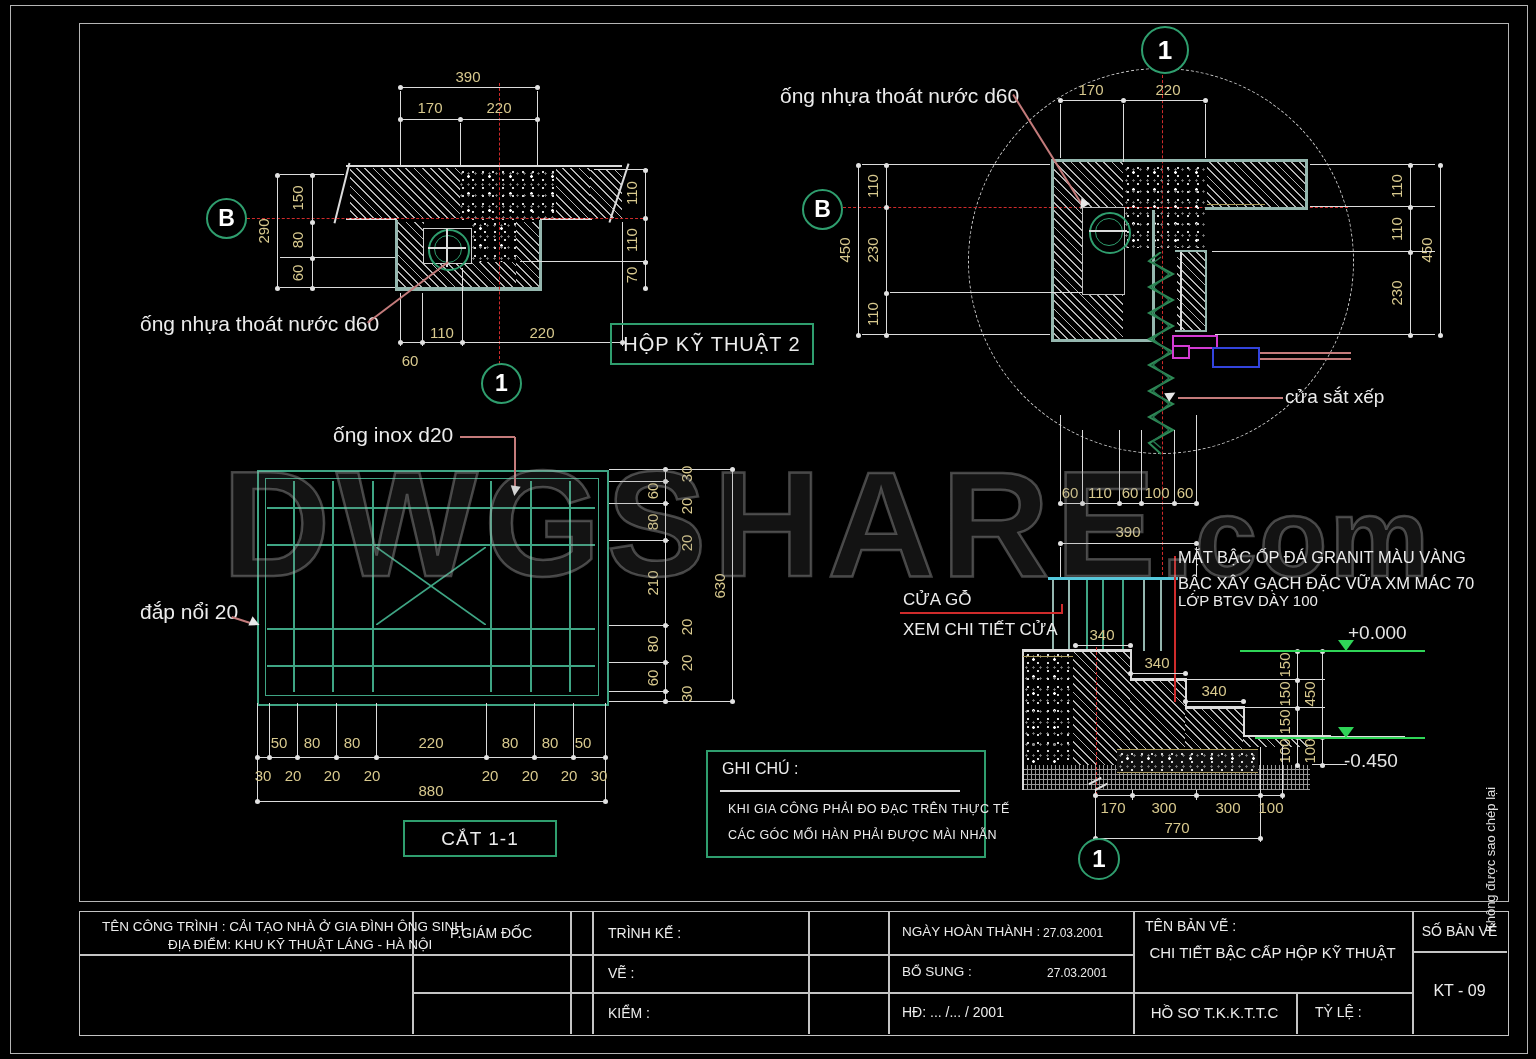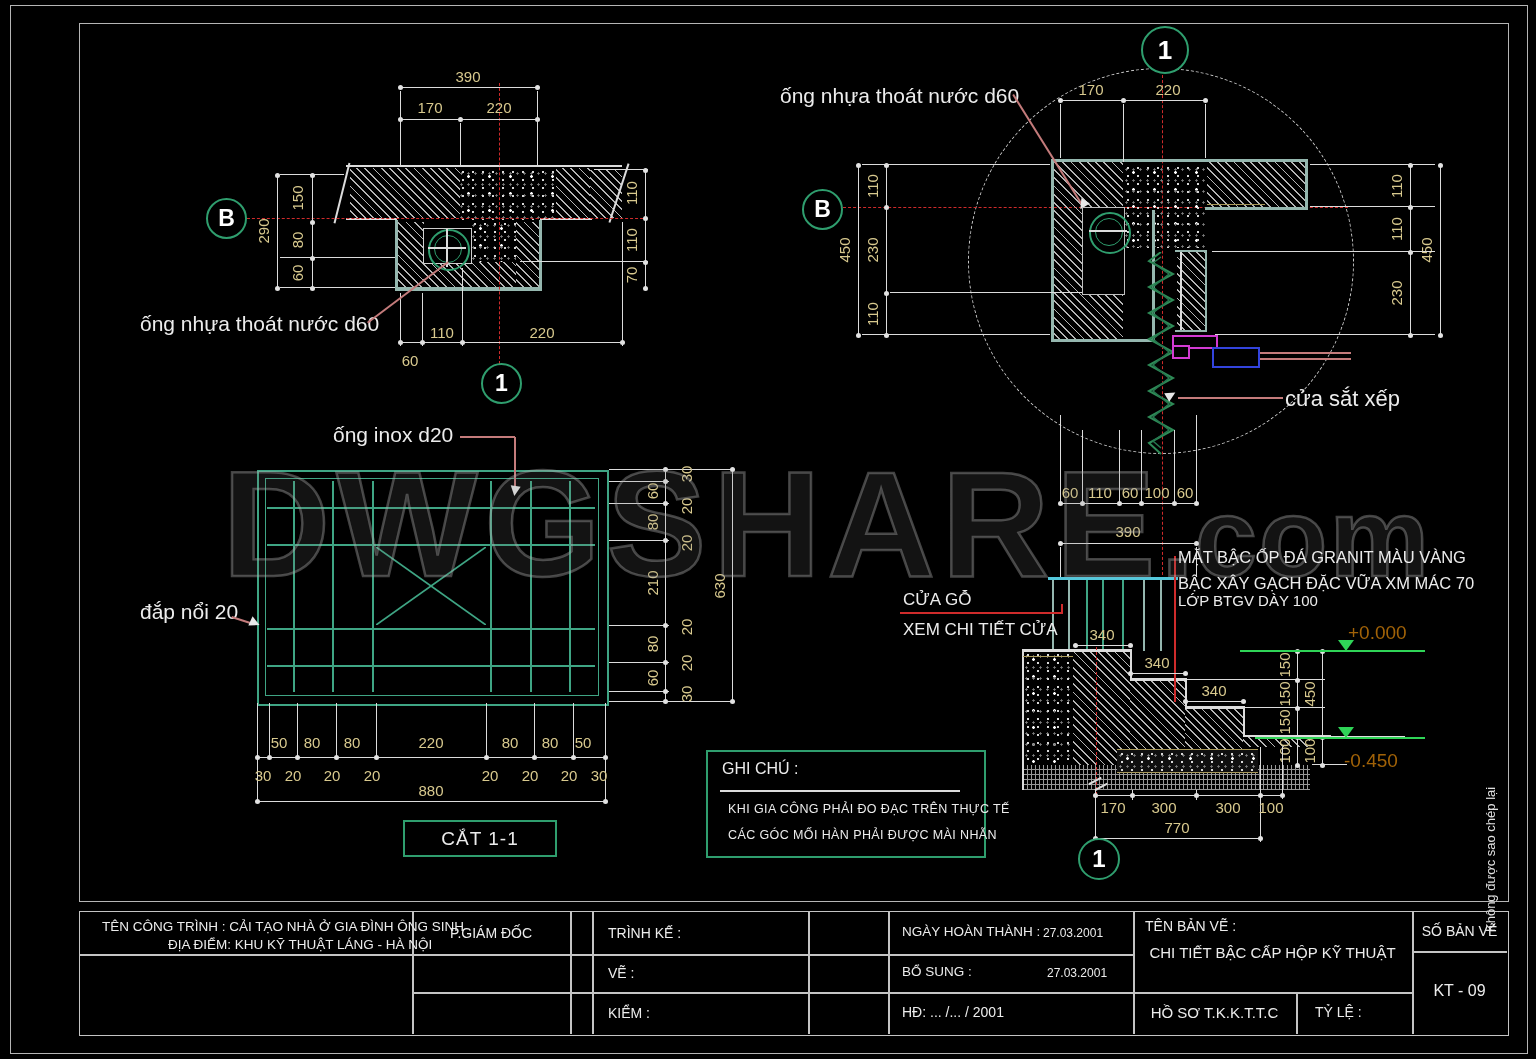--- a/index.html
+++ b/index.html
@@ -17,21 +17,21 @@
   .vdash{position:absolute;border-left:1.5px dashed #cf2b2b}
   .hatch{position:absolute;background:repeating-linear-gradient(45deg,rgba(0,0,0,0) 0 4.6px,#b5b5b5 4.6px 5.8px)}
   .conc{position:absolute;background-image:radial-gradient(circle,#d8d8d8 .9px,transparent 1.4px),radial-gradient(circle,#7d7d7d .9px,transparent 1.4px),radial-gradient(circle,#fff 1.1px,transparent 1.6px);background-size:10px 8px,7px 11px,21px 17px}
   .mesh{position:absolute;background-image:repeating-linear-gradient(90deg,#989898 0 1px,transparent 1px 4px),repeating-linear-gradient(0deg,#989898 0 1px,transparent 1px 5px)}
   .dim{position:absolute;color:#d8c98e;font-size:15px;line-height:15px;white-space:nowrap;transform:translateX(-50%)}
   .dimv{position:absolute;color:#d8c98e;font-size:15px;line-height:15px;white-space:nowrap;transform:translate(-50%,-50%) rotate(-90deg)}
   .dot{position:absolute;width:5px;height:5px;border-radius:50%;background:#e2e2e2;margin:-2px 0 0 -2px}
   .axis{position:absolute;border:2px solid #2f9e6e;border-radius:50%;color:#fff;display:flex;align-items:center;justify-content:center;font-weight:700;background:#000;z-index:6}
   .gbox{position:absolute;border:2px solid #2f9e6e;color:#ececec;display:flex;align-items:center;justify-content:center;white-space:nowrap;letter-spacing:1px;z-index:6}
   .note{position:absolute;color:#ececec;white-space:nowrap}
-  .lvl{position:absolute;color:#a16207;font-size:19px;white-space:nowrap}
+  .lvl{position:absolute;color:#e5e5e5;font-size:19px;white-space:nowrap}
   .tbt{position:absolute;color:#ececec;white-space:nowrap;font-size:13.5px}
   .tri{position:absolute;width:0;height:0;border-left:8px solid transparent;border-right:8px solid transparent;border-top:11px solid #2fd457}
   .arrw{position:absolute;width:0;height:0;border-left:5px solid transparent;border-right:5px solid transparent;border-top:10px solid #e8e8e8}
   #wm{position:absolute;left:222px;top:438px;z-index:30;pointer-events:none;white-space:nowrap;
       font-weight:700;font-size:150px;letter-spacing:6px;color:rgba(120,120,120,.16);
       -webkit-text-stroke:2.5px rgba(175,175,175,.38)}
   #wm .sfx{font-size:112px;letter-spacing:2px}
   .vside{position:absolute;left:1483px;top:932px;transform:rotate(-90deg);transform-origin:0 0;color:#e0e0e0;font-size:13px;white-space:nowrap}
 </style>
 </head>
@@ -124,20 +124,23 @@
   <div class="dim" style="left:442px;top:325px">110</div>
   <div class="dim" style="left:542px;top:325px">220</div>
   <div class="dim" style="left:410px;top:353px">60</div>
   <div class="wl" style="left:400px;top:293px;width:1px;height:53px"></div>
   <div class="wl" style="left:422px;top:293px;width:1px;height:53px"></div>
   <div class="wl" style="left:462px;top:268px;width:1px;height:78px"></div>
   <div class="wl" style="left:622px;top:222px;width:1px;height:124px"></div>
 
   <div class="note" style="left:140px;top:312px;font-size:21px">ống nhựa thoát nước d60</div>
   <div class="sl" style="left:367px;top:322px;width:101px;height:1.5px;transform:rotate(-37deg);transform-origin:0 0"></div>
+  <div class="gbox" style="left:610px;top:323px;width:200px;height:38px;font-size:20px">
+      <span>HỘP KỸ THUẬT 2</span>
+    </div>
 
   <div class="el" style="left:968px;top:68px;width:384px;height:384px;border:1.5px dashed #c9c9c9;border-radius:50%"></div>
   <div class="vdash" style="left:1162px;top:70px;height:510px"></div>
   <div class="hdash" style="left:838px;top:207px;width:510px"></div>
   <div class="axis" style="left:1141px;top:26px;width:44px;height:44px;font-size:26px">
       <span>1</span>
     </div>
   <div class="axis" style="left:802px;top:189px;width:37px;height:37px;font-size:23px">
       <span>B</span>
     </div>
@@ -232,21 +235,21 @@
   <div class="dim" style="left:1157px;top:485px">100</div>
   <div class="dim" style="left:1185px;top:485px">60</div>
   <div class="wl" style="left:1060px;top:543px;width:137px;height:1px"></div>
   <div class="dot" style="left:1060px;top:543px"></div>
     <div class="dot" style="left:1196px;top:543px"></div>
   <div class="dim" style="left:1128px;top:524px">390</div>
 
   <div class="note" style="left:780px;top:84px;font-size:21px">ống nhựa thoát nước d60</div>
   <div class="sl" style="left:1014px;top:94px;width:140px;height:1.5px;transform:rotate(58deg);transform-origin:0 0"></div>
   <div class="arrw" style="left:1078px;top:200px;transform:rotate(32deg)"></div>
-  <div class="note" style="left:1285px;top:386px;font-size:22px">cửa sắt xếp</div>
+  <div class="note" style="left:1285px;top:386px;font-size:19px">cửa sắt xếp</div>
   <div class="sl" style="left:1178px;top:397px;width:105px;height:2px"></div>
   <div class="arrw" style="left:1166px;top:390px;transform:rotate(-120deg)"></div>
 
   <div class="el" style="left:257px;top:470px;width:348px;height:232px;border:2px solid #3fa584"></div>
   <div class="el" style="left:265px;top:478px;width:332px;height:216px;border:1.5px solid #3fa584"></div>
   <div class="gl" style="left:293px;top:481px;width:2px;height:211px"></div>
   <div class="gl" style="left:332px;top:481px;width:2px;height:211px"></div>
   <div class="gl" style="left:372px;top:481px;width:2px;height:211px"></div>
   <div class="gl" style="left:490px;top:481px;width:2px;height:211px"></div>
   <div class="gl" style="left:530px;top:481px;width:2px;height:211px"></div>

